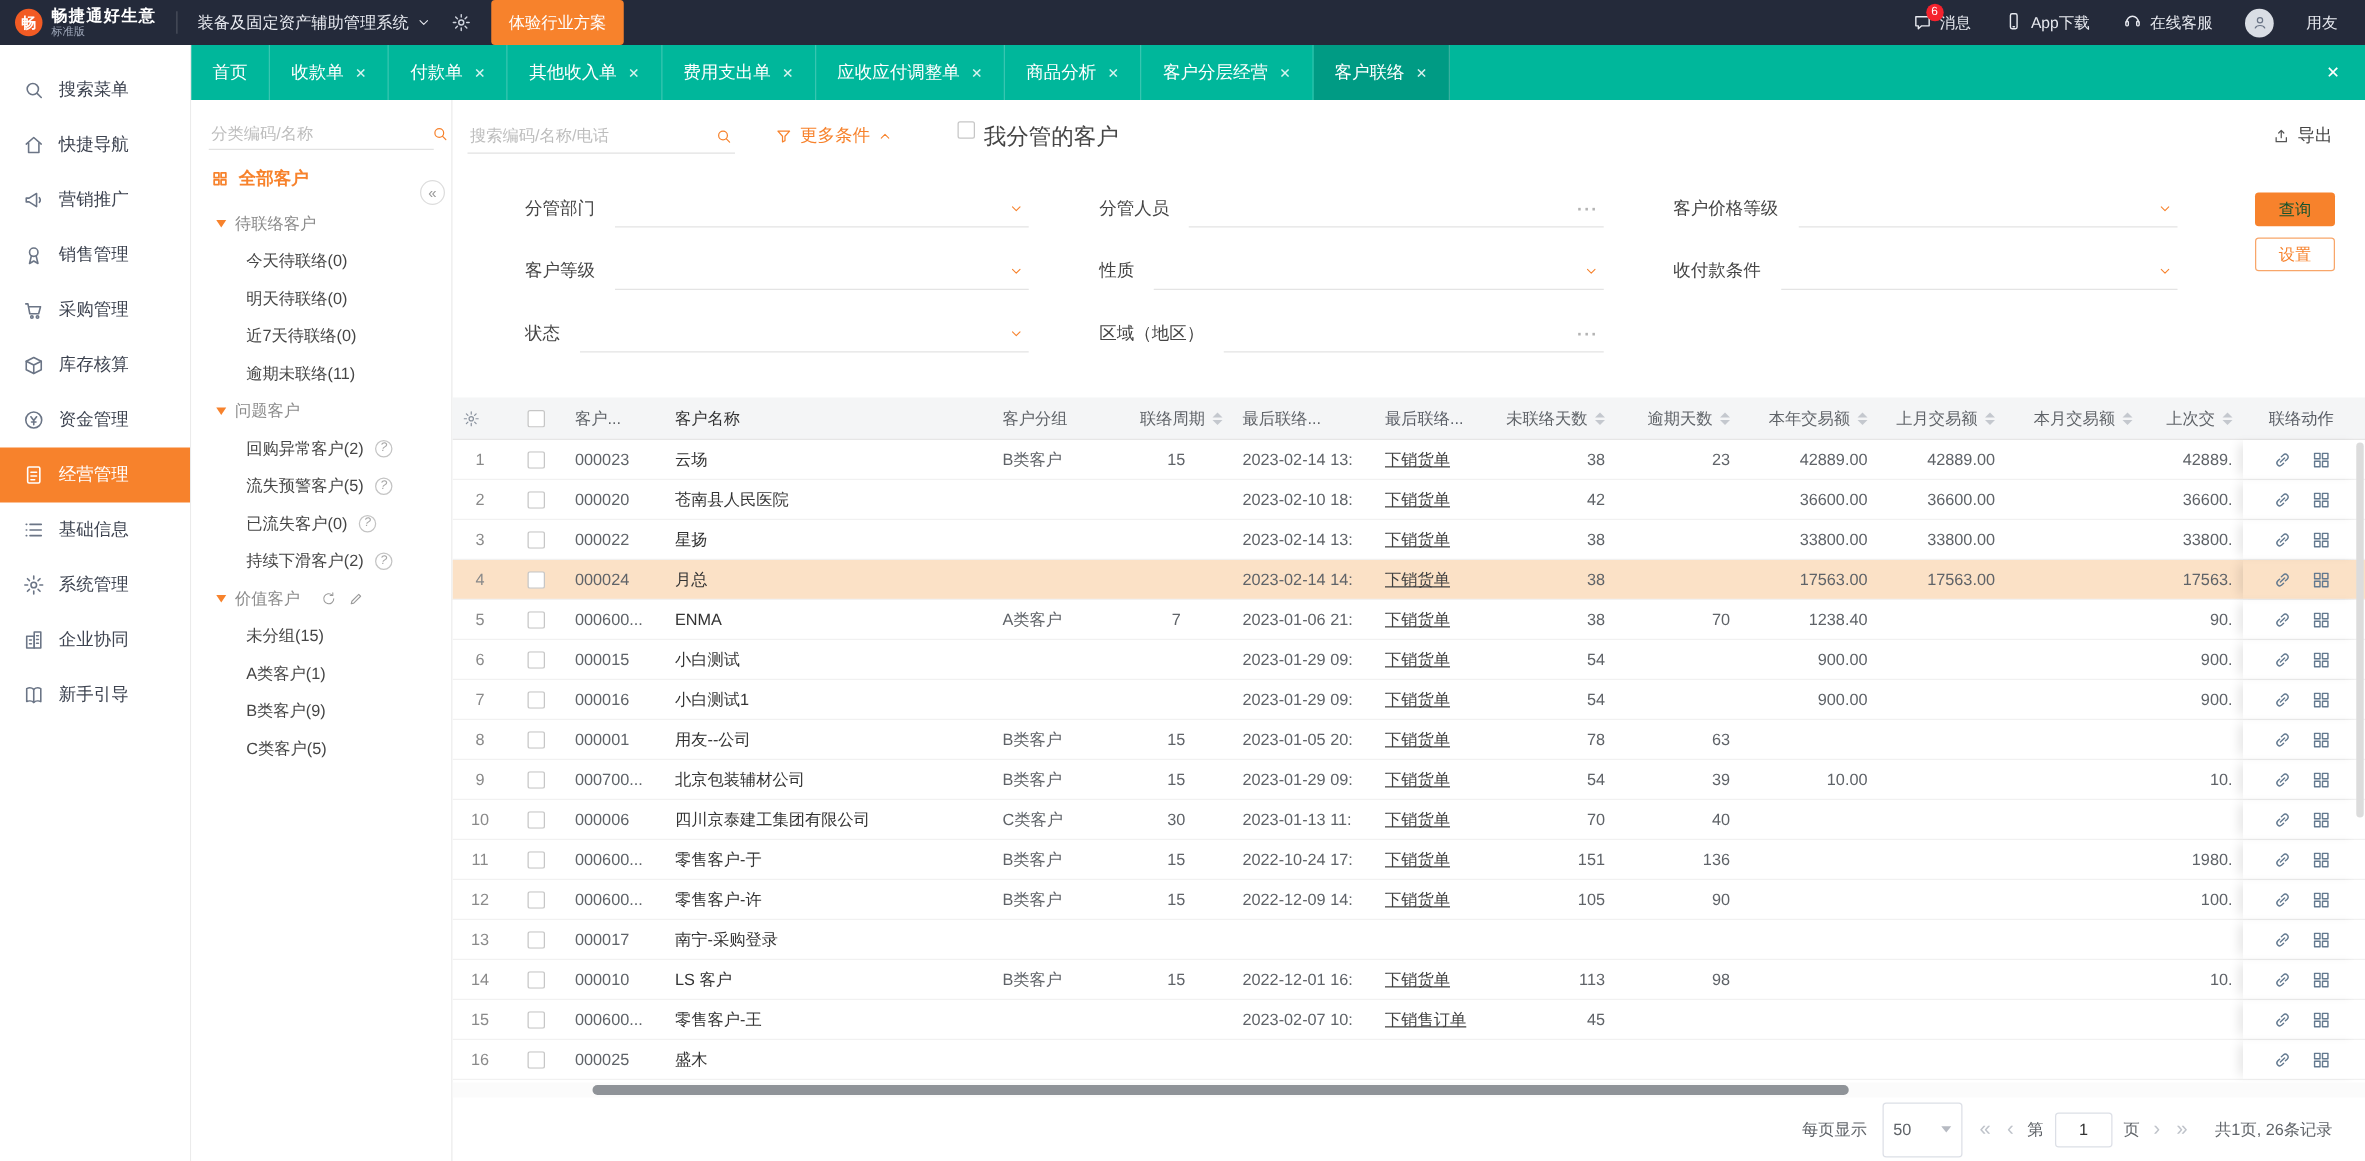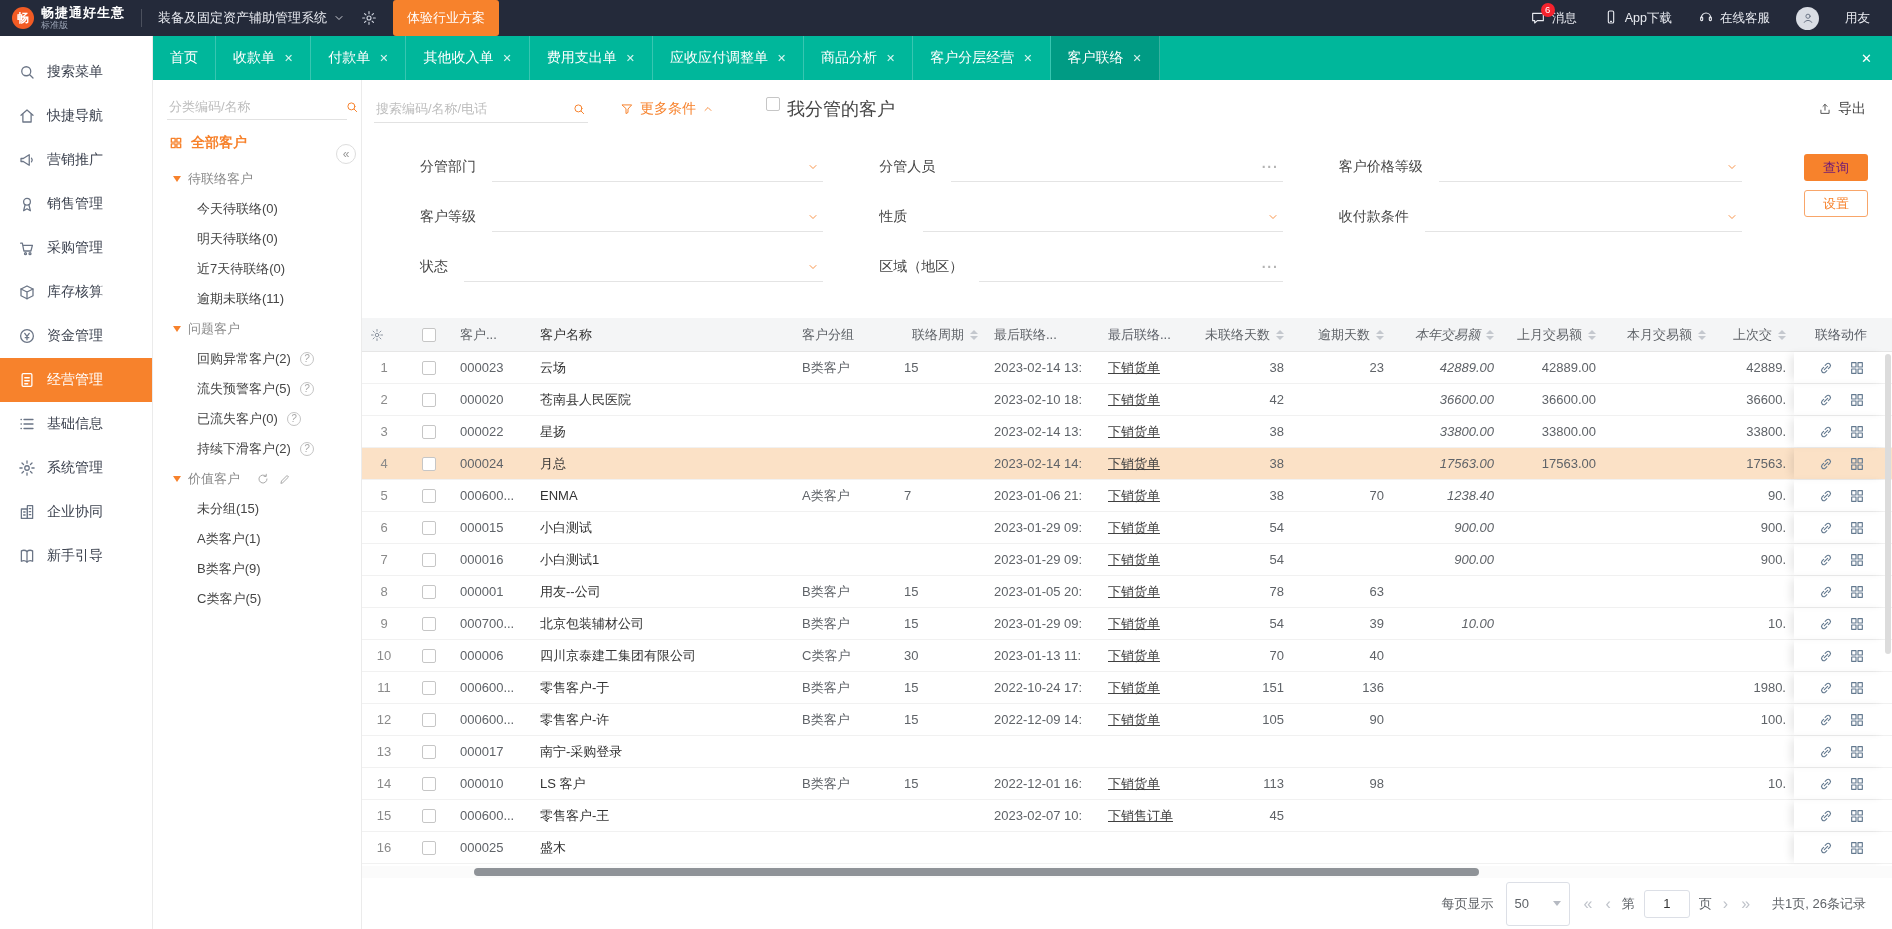--- a/index.html
+++ b/index.html
@@ -90,41 +90,41 @@
   
   .filter-panel{height:180px;flex:none;position:relative;padding:14px 150px 0 58px;}
   .filter-grid{display:grid;grid-template-columns:repeat(3,1fr);column-gap:56px;row-gap:20px;}
   .filter-field{display:flex;align-items:center;gap:16px;height:30px;}
   .f-label{font-size:14px;color:#454545;white-space:nowrap;}
   .f-control{flex:1;border-bottom:1px solid #e4e4e4;height:30px;display:flex;align-items:center;justify-content:flex-end;padding:0 4px;color:#bbb;}
   .f-control .sv{color:#f7822c;}
   .dots{color:#b3b3b3;font-size:14px;letter-spacing:1px;line-height:1;}
   .dots::before{content:"\00B7\00B7\00B7";font-weight:bold;}
   .fbtns{position:absolute;right:24px;top:16px;display:flex;flex-direction:column;gap:9px;}
-  .btn-query{width:64px;height:27px;background:#f7822c;color:#701a75;border:none;border-radius:3px;font-size:13px;cursor:pointer;}
+  .btn-query{width:64px;height:27px;background:#f7822c;color:#14532d;border:none;border-radius:3px;font-size:13px;cursor:pointer;}
   .btn-settings{width:64px;height:27px;background:#fff;color:#f7822c;border:1px solid #f8a66a;border-radius:3px;font-size:13px;cursor:pointer;}
 
   
   .table-wrap{flex:none;position:relative;}
   .t-head{display:flex;align-items:center;height:34px;background:#f4f5f6;border-bottom:1px solid #e6e6e6;color:#5a5e66;}
   .hc{display:flex;align-items:center;gap:3px;}
   .hc.num{justify-content:flex-end;}
   .hc .sv{color:#8a929e;}
   .tc{padding:0 8px;white-space:nowrap;overflow:hidden;font-size:13px;}
   .c-idx{width:44px;text-align:center;color:#8a8a8a;}
   .c-check{width:46px;display:flex;justify-content:center;align-items:center;}
   .c-code{width:80px;color:#5f6368;}
   .c-name{width:262px;color:#333;}
   .c-group{width:102px;color:#5f6368;}
-  .c-cycle{width:90px;text-align:left;color:#5f6368;}
+  .c-cycle{width:90px;text-align:center;color:#5f6368;}
   .c-time{width:114px;color:#5f6368;}
   .c-laction{width:104px;}
   .c-days{width:88px;text-align:right;color:#5f6368;}
   .c-overdue{width:100px;text-align:right;color:#5f6368;}
-  .c-year{width:110px;text-align:right;color:#5f6368;font-style:italic;}
+  .c-year{width:110px;text-align:right;color:#5f6368;}
   .c-lmonth{width:102px;text-align:right;color:#5f6368;}
   .c-month{width:110px;text-align:left;color:#5f6368;}
   .c-ltrade{width:80px;text-align:right;color:#5f6368;}
   .c-actions{width:94px;display:flex;justify-content:center;align-items:center;gap:15px;height:100%;box-shadow:-6px 0 8px -3px rgba(0,0,0,.10);}
   .c-actions .sv{color:#63798f;cursor:pointer;}
   .t-row{display:flex;align-items:center;height:32px;border-bottom:1px solid #f1f1f1;background:#fff;}
   .t-row[data-hl="true"]{background:#fbe1c6;}
   .laction{color:#404040;text-decoration:underline;cursor:pointer;font-size:13px;}
   .sort{display:inline-flex;flex-direction:column;gap:2px;margin-left:3px;cursor:pointer;}
   .sort i{width:0;height:0;border-left:4px solid transparent;border-right:4px solid transparent;display:block;}

